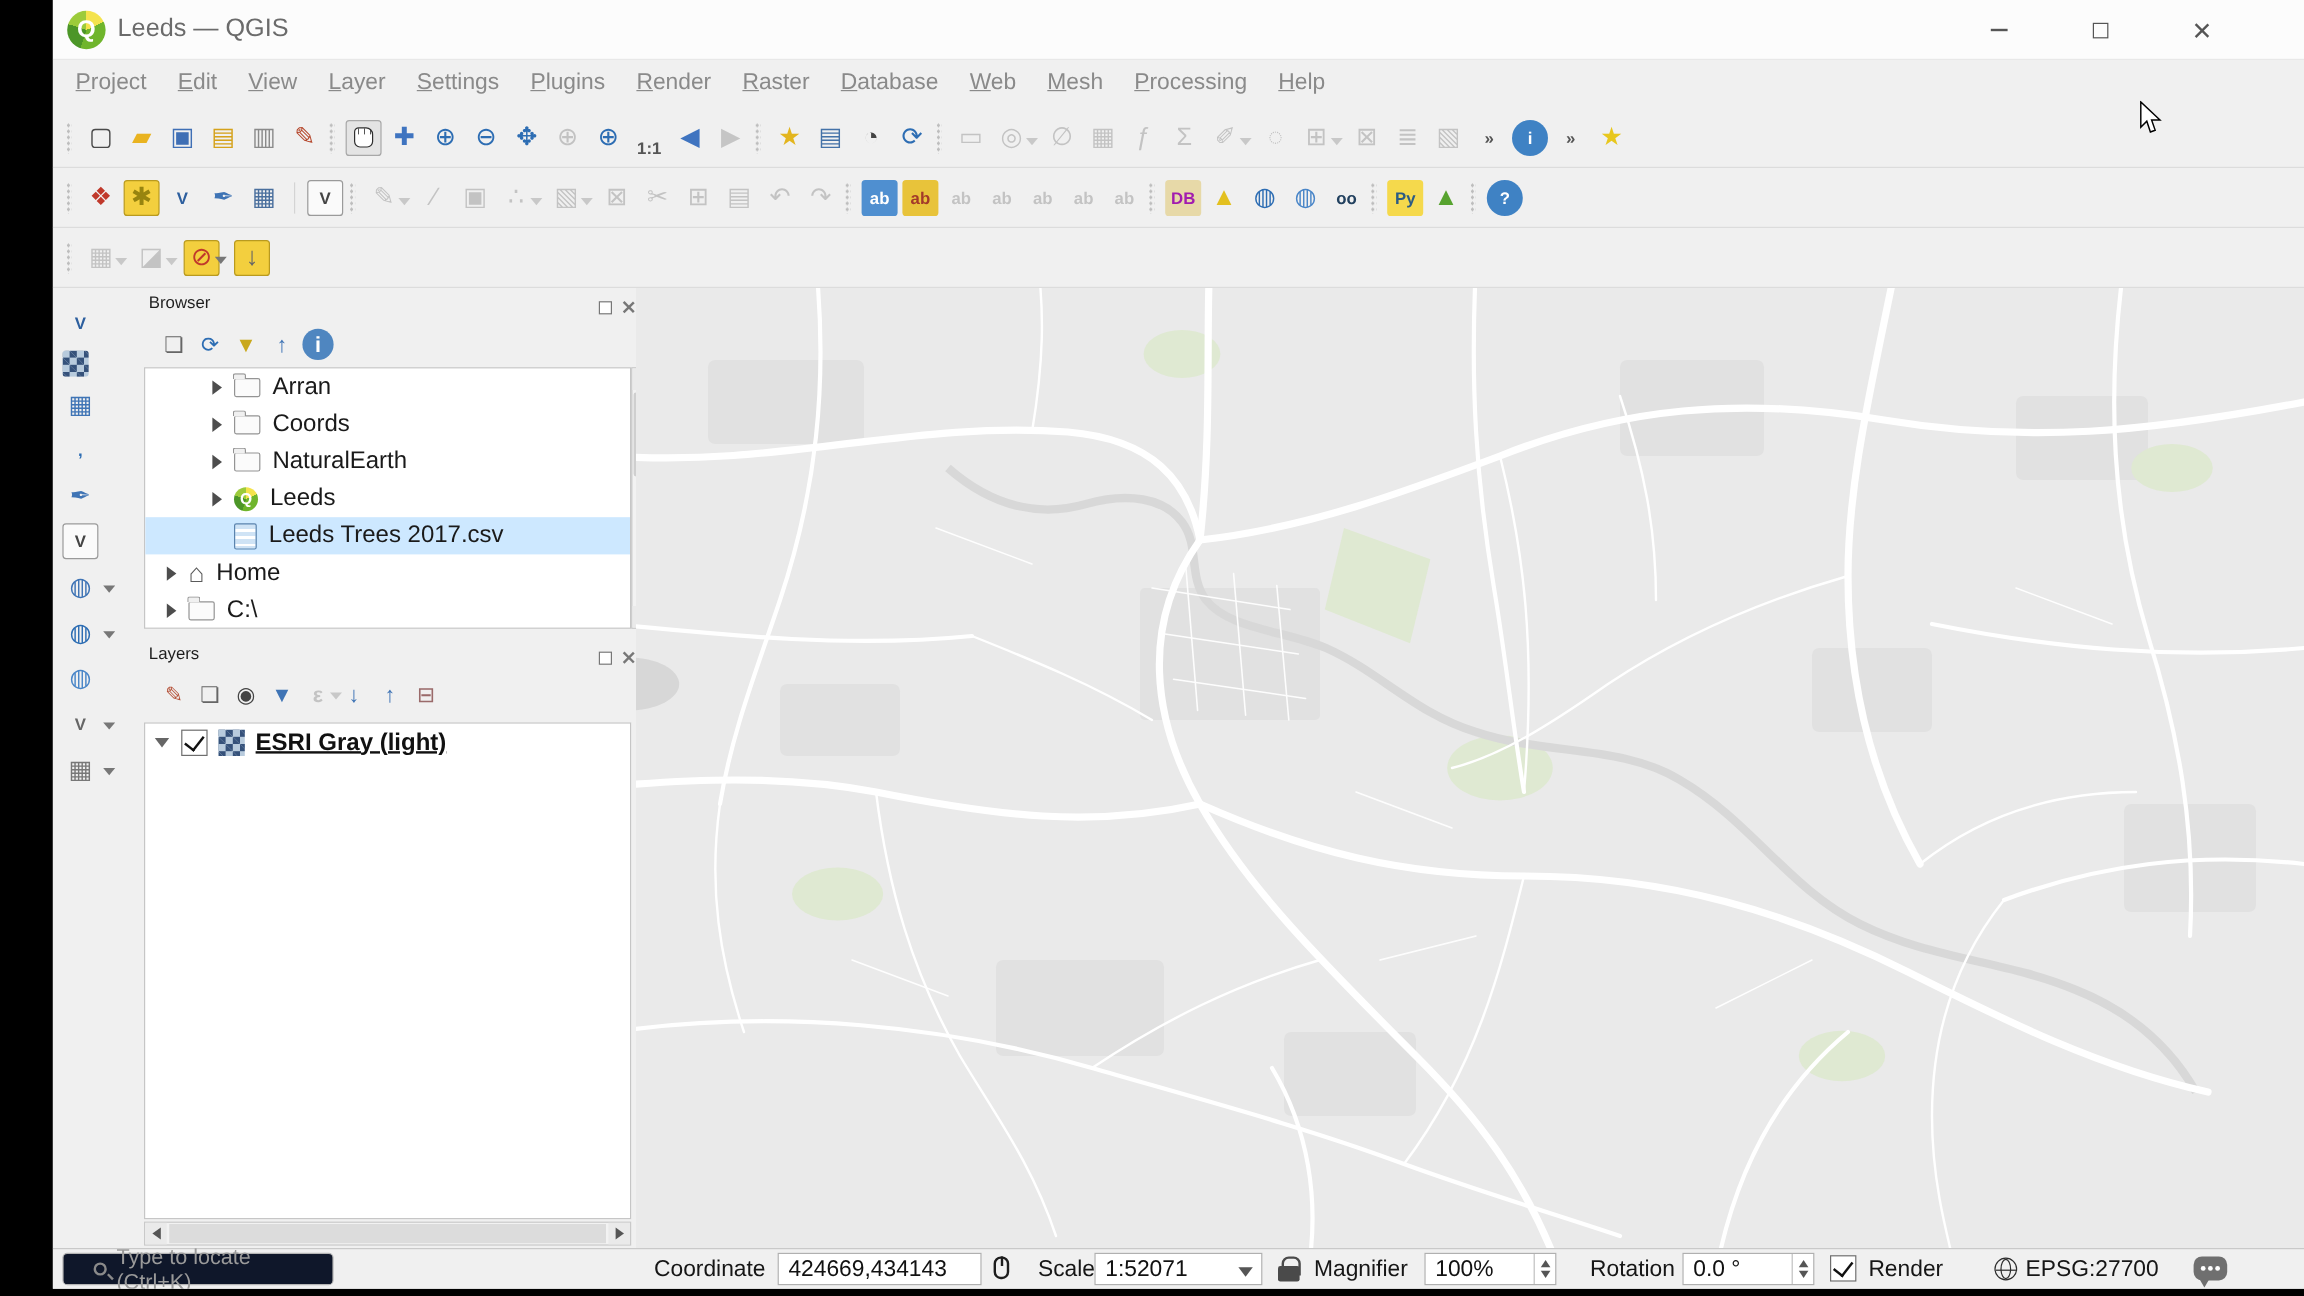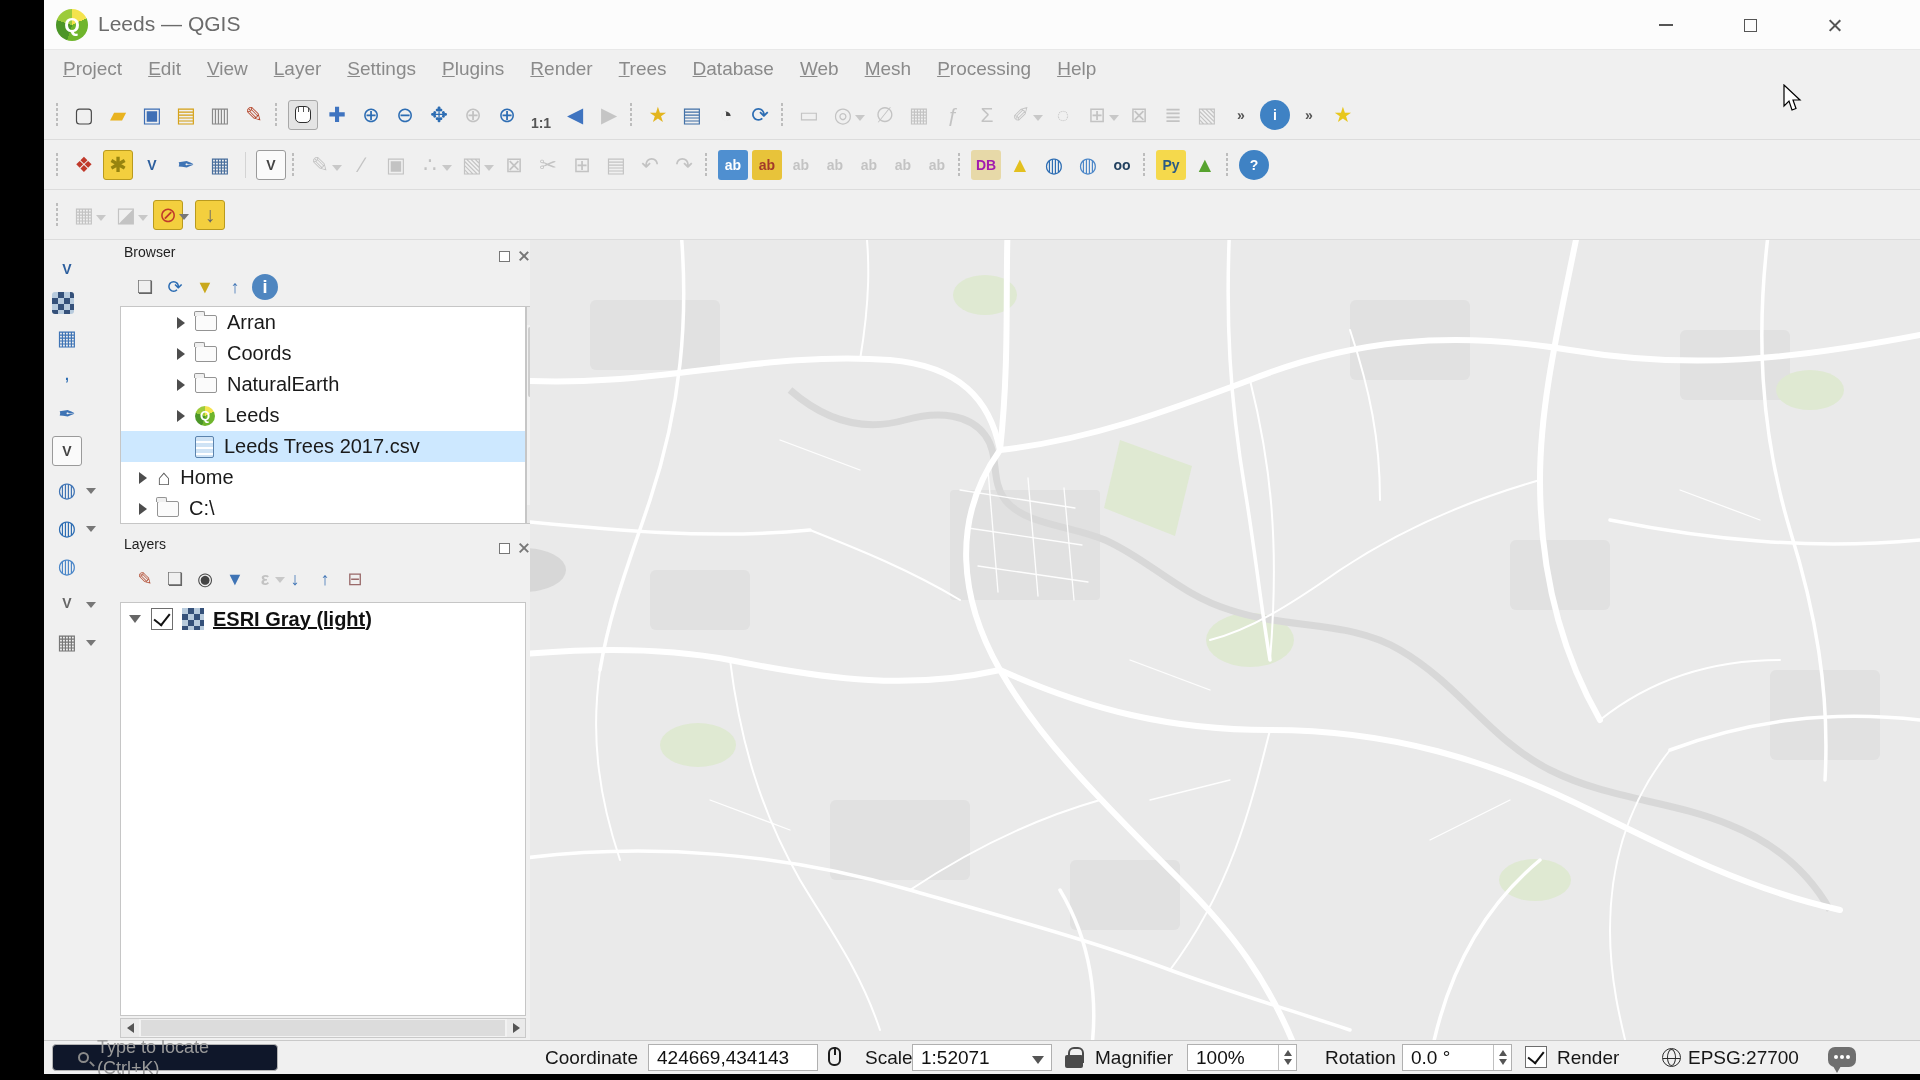--- a/index.html
+++ b/index.html
@@ -151,21 +151,21 @@
   </div>
 
   <div class="menubar">
       <span class="menu-item">Project</span>
       <span class="menu-item">Edit</span>
       <span class="menu-item">View</span>
       <span class="menu-item">Layer</span>
       <span class="menu-item">Settings</span>
       <span class="menu-item">Plugins</span>
       <span class="menu-item">Render</span>
-      <span class="menu-item">Trees</span>
+      <span class="menu-item">Raster</span>
       <span class="menu-item">Database</span>
       <span class="menu-item">Web</span>
       <span class="menu-item">Mesh</span>
       <span class="menu-item">Processing</span>
       <span class="menu-item">Help</span>
     </div>
 
   <div class="tbrow tb1">
       <span class="hdl"></span>
       <span class="tbi">

